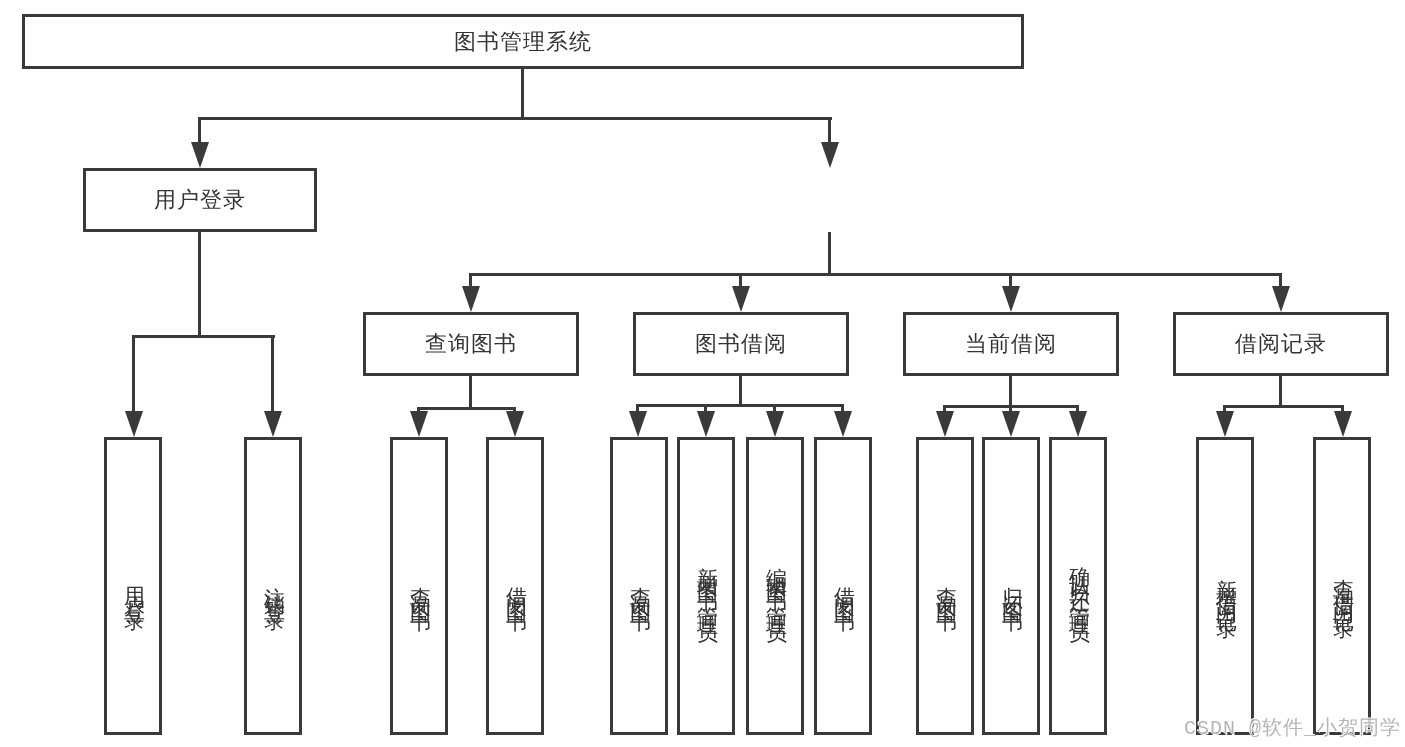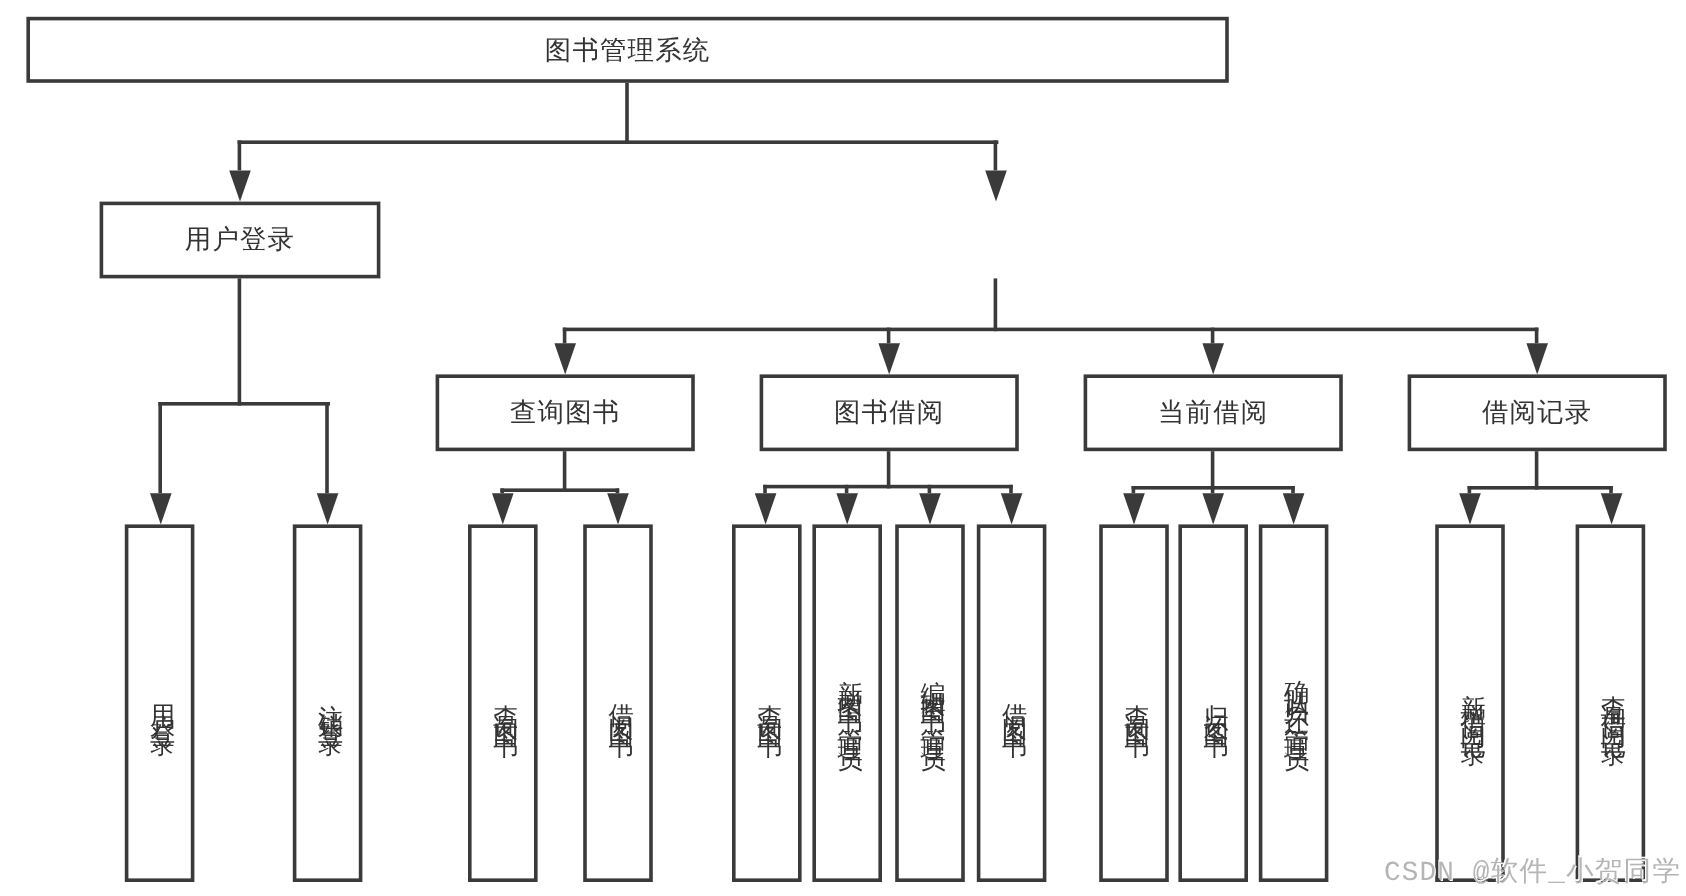--- a/index.html
+++ b/index.html
@@ -49,21 +49,21 @@
     transform:translateX(-50%);
     width:0;height:0;
     border:9px solid transparent;
     border-bottom:0;
     border-top:26px solid var(--line);
   }
   
   .watermark{
     position:absolute;
     right:4px;bottom:6px;
-    font-size:23px;
+    font-size:20px;
     color:var(--wm);
     letter-spacing:1px;
     text-shadow:1px 1px 0 #ffffff,-1px -1px 0 #ffffff;
     z-index:5;
     text-align:center;
   }
 </style>
 </head>
 <body>
 

